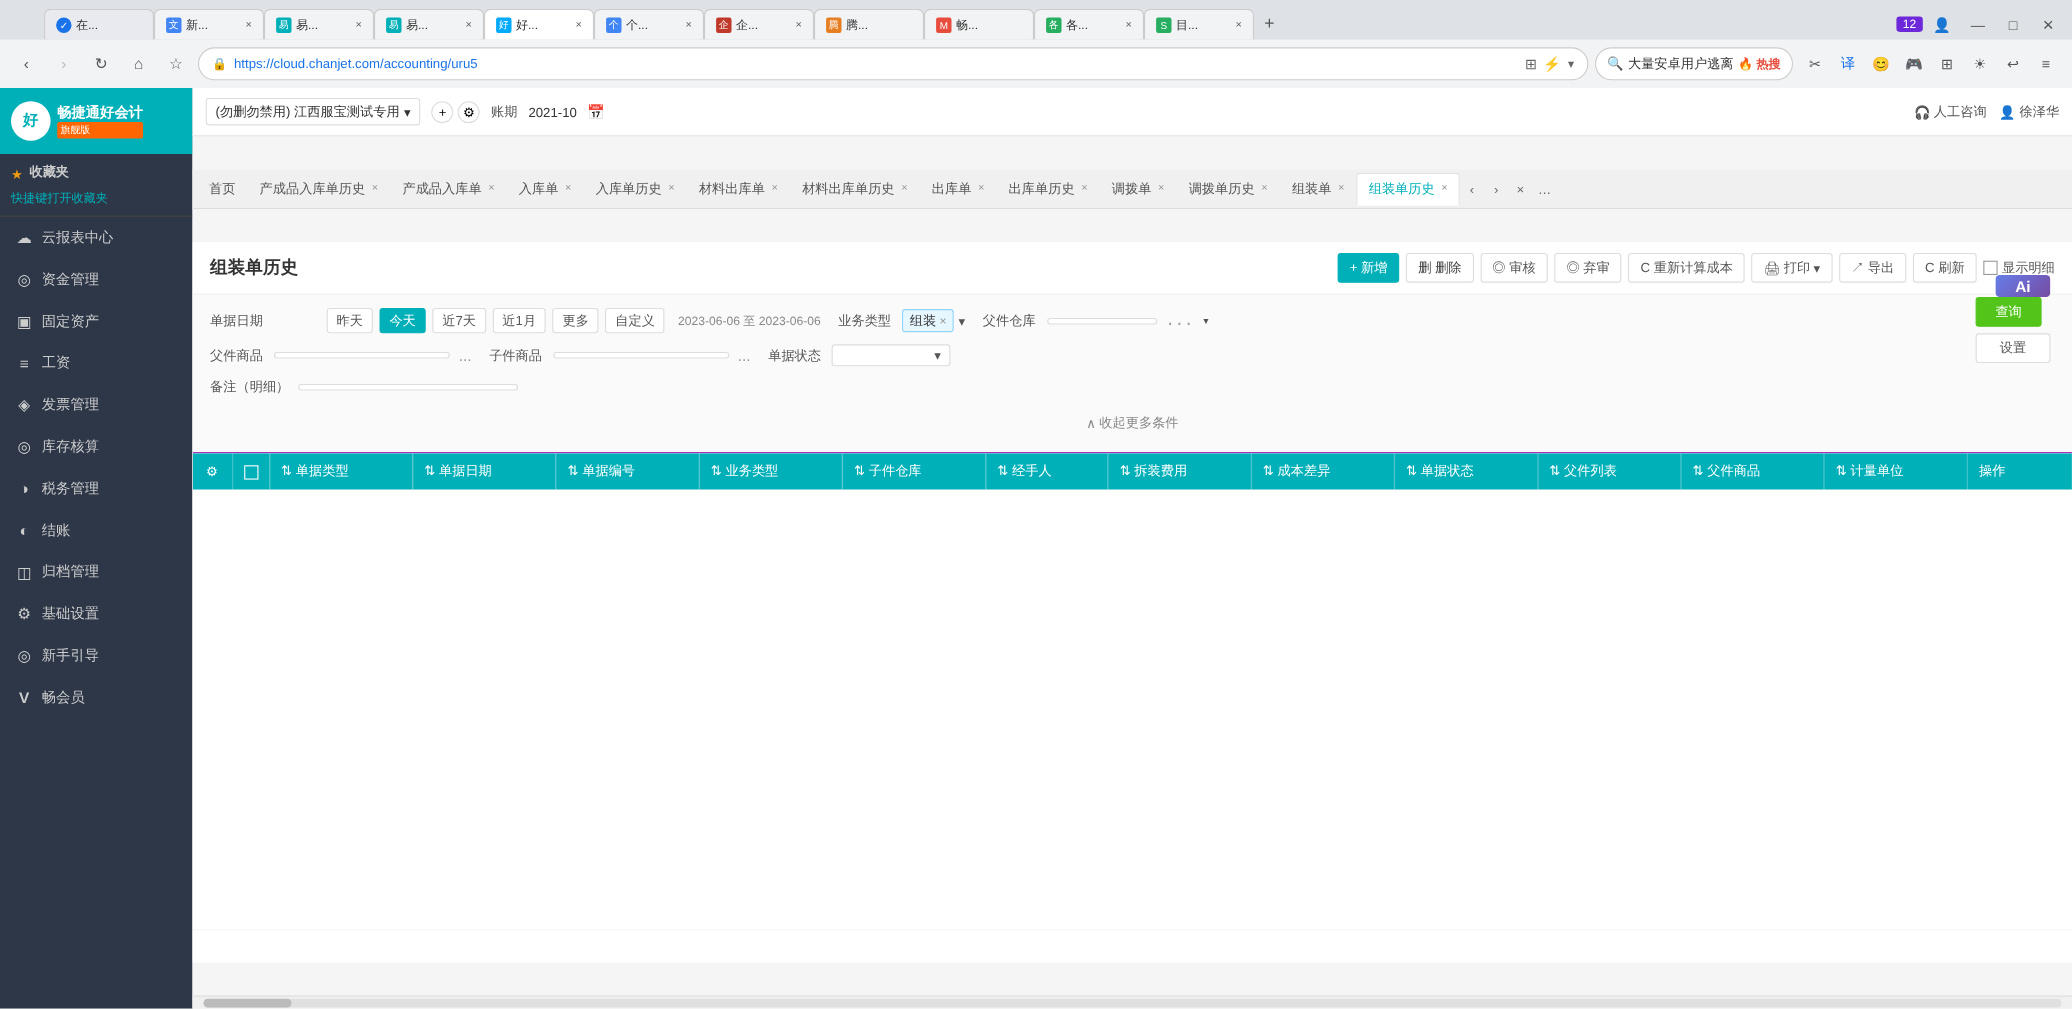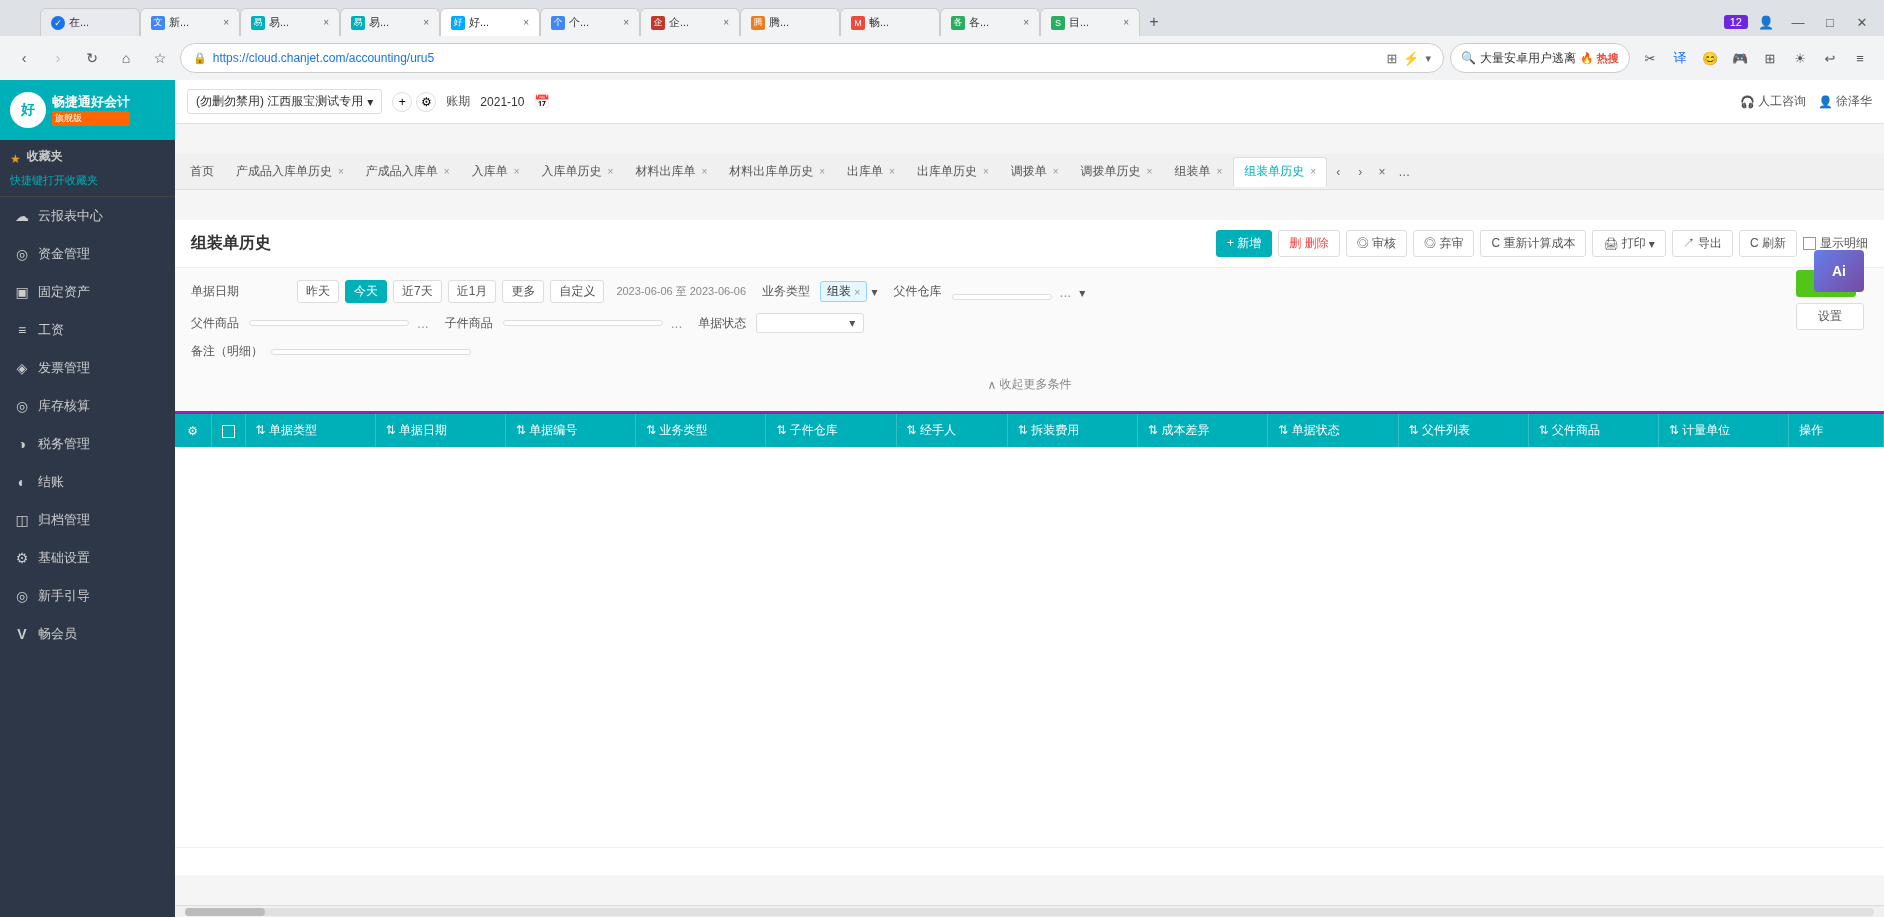--- a/index.html
+++ b/index.html
@@ -56,27 +56,27 @@
     .app-tab-close { font-size: 10px; color: #999; cursor: pointer; margin-left: 2px; }
     .tab-scroll-btn { width: 22px; height: 22px; display: flex; align-items: center; justify-content: center; cursor: pointer; color: #666; font-size: 12px; flex-shrink: 0; }
 
     
     .page-content { flex: 1; overflow-y: auto; background: #fff; margin: 0; }
     .page-header { display: flex; align-items: center; justify-content: space-between; padding: 10px 16px; border-bottom: 1px solid #eee; }
     .page-title { font-size: 16px; font-weight: bold; color: #333; }
     .page-actions { display: flex; align-items: center; gap: 6px; }
     .action-btn { display: flex; align-items: center; gap: 3px; padding: 4px 10px; border: 1px solid #ddd; border-radius: 3px; background: #fff; cursor: pointer; font-size: 12px; color: #555; }
     .action-btn.primary { background: #00b0b9; color: white; border-color: #00b0b9; }
-    .action-btn.danger { color: #ef4444; border-color: #ddd; text-align: center; }
+    .action-btn.danger { color: #404040; border-color: #ddd; text-align: center; }
     .action-btn.green { background: #52c41a; color: white; border-color: #52c41a; }
     .display-switch { display: flex; align-items: center; gap: 4px; font-size: 12px; color: #555; }
     .checkbox-inline { width: 13px; height: 13px; border: 1px solid #999; display: inline-block; vertical-align: middle; }
 
     
-    .filter-area { padding: 12px 16px; border-bottom: 3px solid #a21caf; background: #fafafa; }
+    .filter-area { padding: 12px 16px; border-bottom: 1px solid #a21caf; background: #fafafa; }
     .filter-row { display: flex; align-items: center; gap: 16px; margin-bottom: 10px; flex-wrap: wrap; }
     .filter-label { color: #555; font-size: 12px; flex-shrink: 0; min-width: 50px; }
     .filter-dates { display: flex; align-items: center; gap: 6px; margin-left: 48px; }
     .date-btn { padding: 2px 8px; border: 1px solid #ddd; border-radius: 3px; font-size: 12px; cursor: pointer; color: #555; background: #fff; }
     .date-btn.today { background: #00b0b9; color: #fff; border-color: #00b0b9; }
     .date-range { font-size: 11px; color: #888; margin-left: 4px; }
     .filter-tag { display: inline-flex; align-items: center; gap: 3px; background: #e6f7ff; border: 1px solid #91d5ff; border-radius: 3px; padding: 1px 6px; font-size: 12px; color: #333; }
     .filter-tag-close { cursor: pointer; color: #999; font-size: 11px; }
     .filter-select { display: flex; align-items: center; border: 1px solid #ddd; border-radius: 3px; padding: 2px 8px; background: #fff; font-size: 12px; color: #555; min-width: 100px; gap: 4px; cursor: pointer; }
     .filter-input { border: 1px solid #ddd; border-radius: 3px; padding: 2px 8px; font-size: 12px; color: #555; min-width: 120px; background: #fff; }
@@ -92,21 +92,21 @@
     .check-col { width: 30px; text-align: center; }
     .th-settings { width: 30px; background: #00b0b9; text-align: center; }
     .th-ops { background: #00b0b9; color: white; text-align: center; min-width: 60px; }
 
     
     .bottom-scroll { height: 12px; background: #f0f0f0; border-top: 1px solid #ddd; display: flex; align-items: center; }
     .scroll-track { flex: 1; height: 8px; background: #e0e0e0; border-radius: 4px; margin: 0 10px; }
     .scroll-thumb { width: 80px; height: 8px; background: #bbb; border-radius: 4px; }
 
     
-    .ai-badge { position: fixed; right: 20px; top: 250px; background: linear-gradient(135deg, #667eea 0%, #764ba2 100%); color: white; width: 50px; height: 42px; border-radius: 4px; display: flex; align-items: center; justify-content: center; font-size: 14px; font-weight: bold; cursor: pointer; z-index: 100; }
+    .ai-badge { position: fixed; right: 20px; top: 250px; background: linear-gradient(135deg, #667eea 0%, #764ba2 100%); color: white; width: 50px; height: 20px; border-radius: 4px; display: flex; align-items: center; justify-content: center; font-size: 14px; font-weight: bold; cursor: pointer; z-index: 100; }
   </style>
 </head>
 <body>
 
 <div class="browser-chrome">
 
   <div class="tab-bar">
     <div class="tab" style="background:#e8eaf0;">
       <div class="tab-favicon" style="background:#1a73e8;color:white;font-size:9px;display:flex;align-items:center;justify-content:center;border-radius:50%;">✓</div>
       <span>在...</span>
@@ -398,21 +398,21 @@
             <span class="filter-label">业务类型</span>
             <div style="display:flex;align-items:center;gap:4px;">
               <div class="filter-tag">
                 <span>组装</span>
                 <span class="filter-tag-close">×</span>
               </div>
               <span style="cursor:pointer;color:#555;">▾</span>
             </div>
           </div>
 
-          <div style="display:flex;align-items:flex-end;gap:8px;">
+          <div style="display:flex;align-items:center;gap:8px;font-family:Liberation Mono, monospace;">
             <span class="filter-label">父件仓库</span>
             <div class="filter-select">
               <span style="min-width:80px;"></span>
             </div>
             <span class="filter-dots">...</span>
             <span style="color:#555;cursor:pointer;">▾</span>
           </div>
         </div>
 
         <div class="filter-row">

